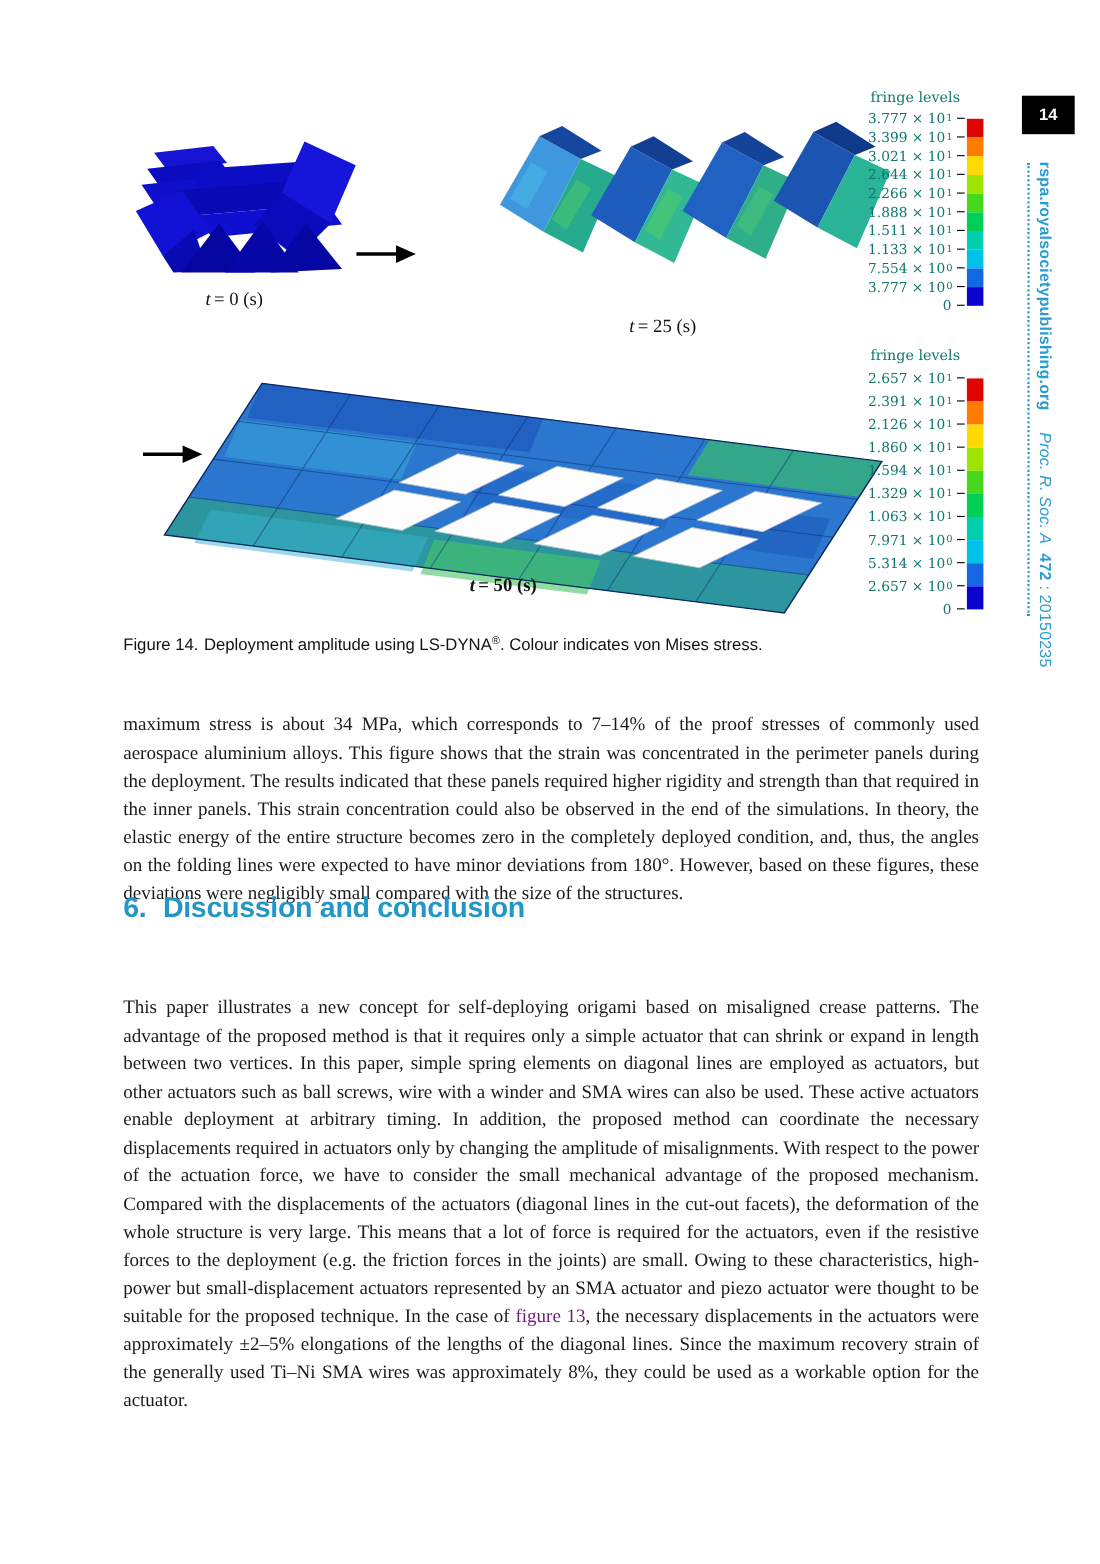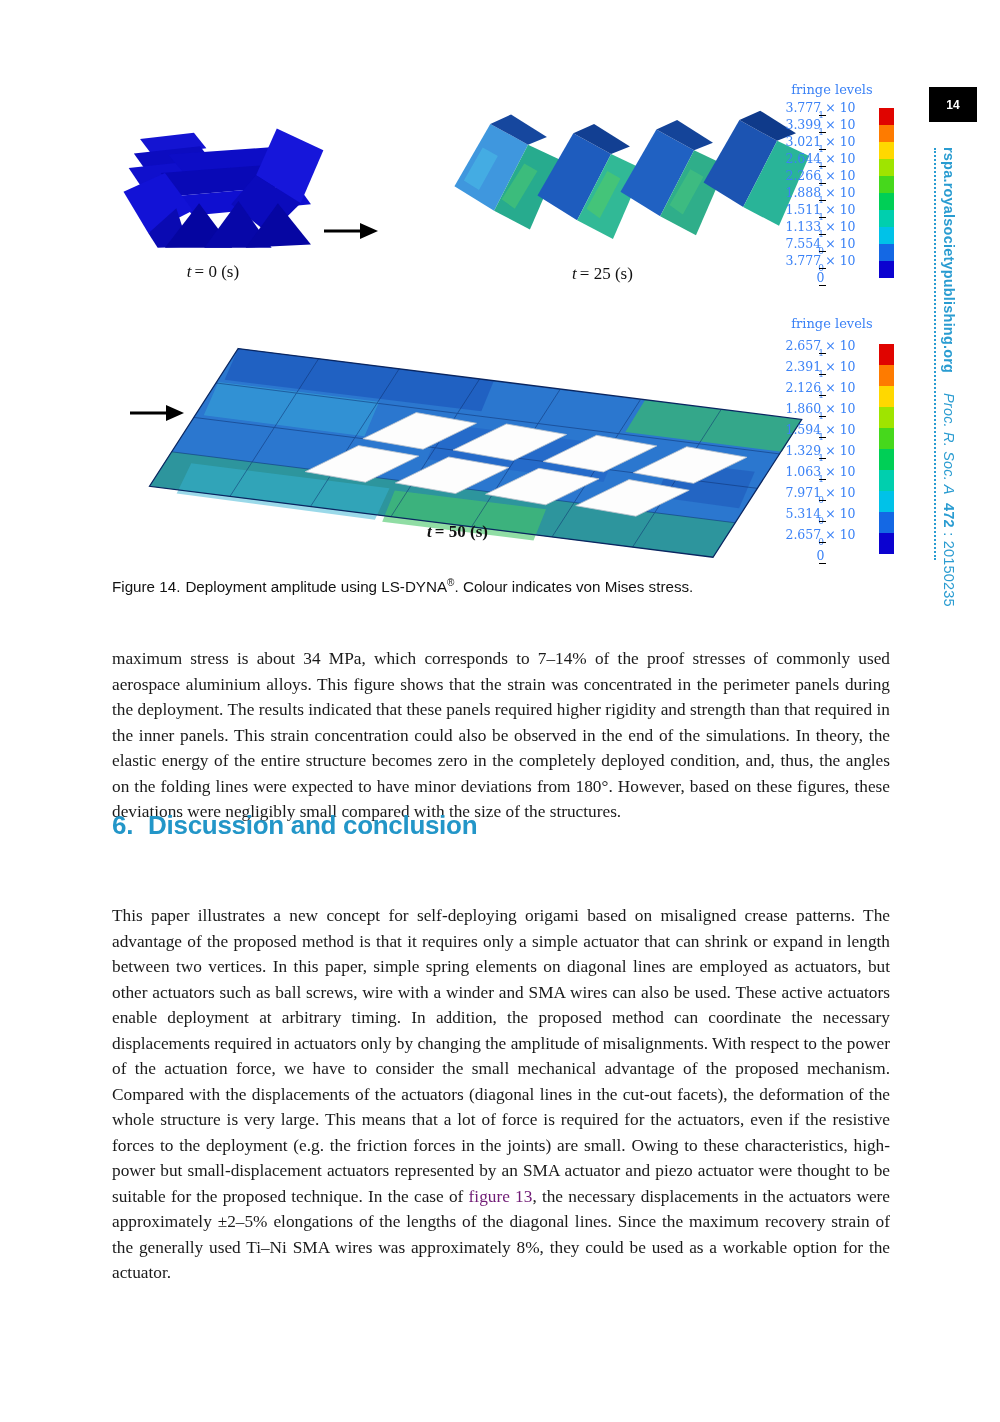--- a/index.html
+++ b/index.html
@@ -10,25 +10,25 @@
   }
   
   .figsvg { position:absolute; }
   .plabel {
     position:absolute; text-align:center;
     font-family:"Liberation Serif","DejaVu Serif",serif;
     font-size:17px; color:#111; white-space:nowrap;
   }
   .plabel .pvar { font-style:italic; margin-right:3px; }
   
-  .legend { position:absolute; width:130px; font-family:"DejaVu Serif",serif; color:#3b82f6; }
+  .legend { position:absolute; width:130px; font-family:"DejaVu Serif",serif; color:#0f766e; }
   .legend-title { font-size:13px; text-align:center; padding-left:6px; margin-bottom:2px; }
   .legend-body { display:flex; }
   .legend-rows { display:flex; flex-direction:column; flex:1; }
-  .lrow { display:flex; align-items:center; justify-content:flex-end; font-size:12.5px; white-space:nowrap;flex-direction:column; }
+  .lrow { display:flex; align-items:center; justify-content:flex-end; font-size:12.5px; white-space:nowrap; }
   .legend1 .lrow { height:17px; }
   .legend2 .lrow { height:21px; }
   sup.le { font-size:9px; line-height:0; margin-left:1px; }
   .tick { width:7px; border-top:1.6px solid #000; margin-left:4px; }
   .cbar { width:15px; display:flex; flex-direction:column; margin-left:2px; }
   .legend1 .cbar { height:170px; margin-top:8.5px; }
   .legend2 .cbar { height:210px; margin-top:10.5px; }
   .cseg { flex:1; }
   
   .caption {
@@ -49,21 +49,21 @@
     position:absolute; left:112px; top:810px; width:778px;
     font-family:"Liberation Sans",sans-serif; font-weight:700;
     font-size:26px; letter-spacing:-0.3px; color:#2396c8;
   }
   .section-heading .hnum { margin-right:15px; }
   .figlink { color:#701a75; text-decoration:none; cursor:pointer; }
   
   .pagenum-box {
     position:absolute; left:929px; top:87px; width:48px; height:35px;
     background:#000; color:#fff; display:flex; align-items:center; justify-content:center;
-    font-family:"Liberation Sans",sans-serif; font-weight:700; font-size:12px;
+    font-family:"Liberation Sans",sans-serif; font-weight:700; font-size:15px;
   }
   .side-dots {
     position:absolute; left:934px; top:148px; height:412px; width:0;
     border-left:2px dotted #2a9cd1;
   }
   .side-text {
     position:absolute; left:941px; top:147px;
     writing-mode:vertical-rl; font-family:"Liberation Sans",sans-serif;
     color:#2a9cd1; font-size:14.5px; letter-spacing:0.2px; white-space:nowrap;
   }
@@ -117,21 +117,21 @@
     <polygon points="186,102 224,36 264,58 228,128" fill="#2061c2"></polygon>
     <polygon points="224,36 246,26 284,50 264,58" fill="#144499"></polygon>
     <polygon points="228,128 264,58 298,74 266,148" fill="#2fae8a"></polygon>
     <polygon points="238,116 260,78 274,86 252,126" fill="#49c77a" opacity="0.55"></polygon>
 
     <polygon points="274,92 312,26 352,48 316,118" fill="#1c54b2"></polygon>
     <polygon points="312,26 334,16 372,40 352,48" fill="#0f3a8a"></polygon>
     <polygon points="316,118 352,48 386,64 354,138" fill="#29b498"></polygon>
   </svg>
 
-  <div class="plabel" style="left:525px;top:264px;width:155px;">
+  <div class="plabel" style="left:525px;top:287px;width:155px;">
     <span class="pvar">t</span><span>= 25 (s)</span>
   </div>
 
   <div class="legend legend1" style="left:764px;top:82px;">
     <div class="legend-title">fringe levels</div>
     <div class="legend-body">
       <div class="legend-rows">
         <div class="lrow">
             <span>3.777 × 10</span>
             <sup class="le">1</sup>

